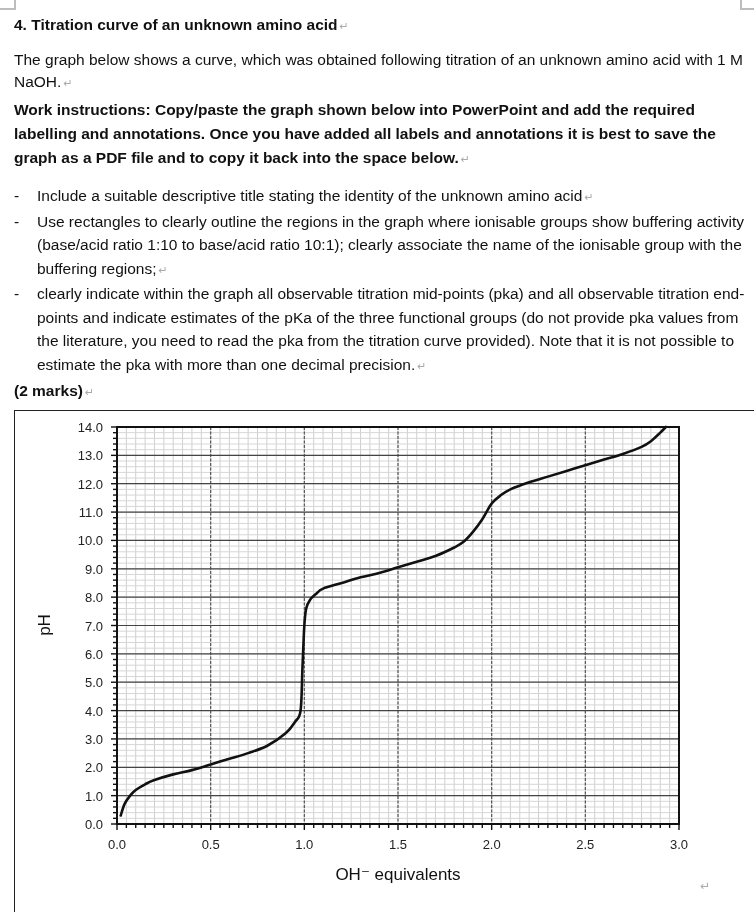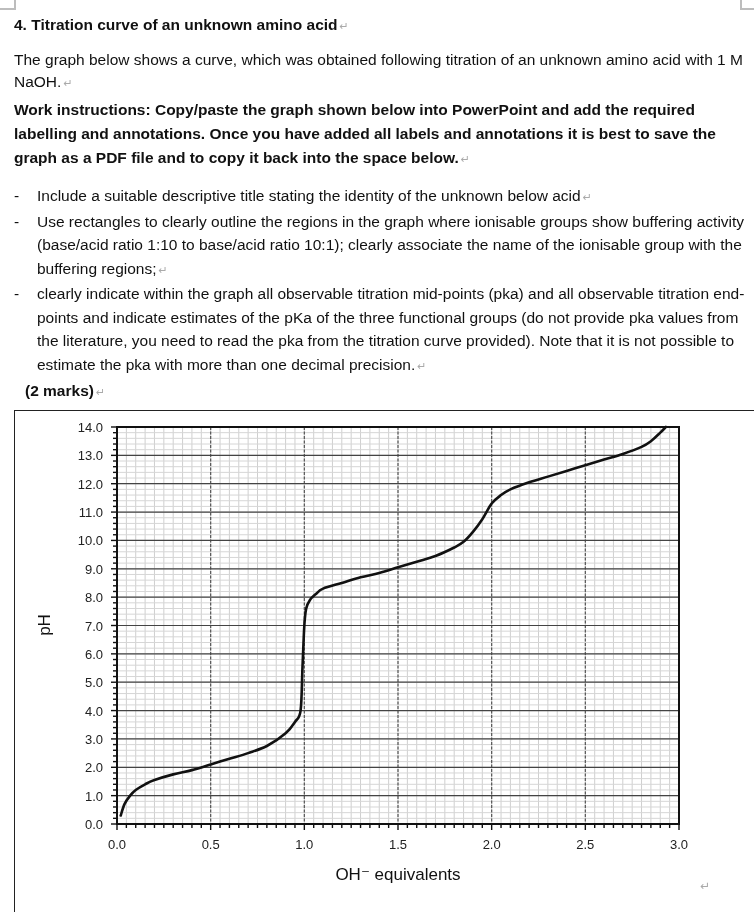--- a/index.html
+++ b/index.html
@@ -9,39 +9,39 @@
   .corner-tl { left:0; top:0; width:14px; height:8px; border-width:0 2px 2px 0; }
   .corner-tr { right:0; top:0; width:12px; height:8px; border-width:0 0 2px 2px; }
   .doc { position:absolute; left:14px; top:0; width:740px; font-size:15.5px; line-height:22px; }
   .heading { position:absolute; top:14px; left:0; font-weight:bold; font-size:15.5px; white-space:nowrap;text-align:center; }
   .intro { position:absolute; top:49px; left:0; width:745px; }
   .instructions { position:absolute; top:98px; left:0; width:720px; font-weight:bold; line-height:24px; }
   .mark { color:#aaa; font-weight:normal; font-size:11px; margin-left:2px; }
   .bullets { position:absolute; top:184px; left:0; width:745px; list-style:none; margin:0; padding:0; }
   .bullets li { position:relative; padding-left:23px; line-height:23.5px; }
   .bullets li .dash { position:absolute; left:0; top:0; }
-  .marks { position:absolute; top:380px; left:11px; font-weight:bold; }
+  .marks { position:absolute; top:380px; left:0; font-weight:bold; }
   .chart-frame { position:absolute; left:14px; top:410px; width:740px; height:502px; border-top:1px solid #222; border-left:1px solid #222; }
   svg text { font-family:"Liberation Sans", "DejaVu Sans", sans-serif; }
 </style>
 </head>
 <body>
 
 <div class="corner corner-tl"></div>
 <div class="corner corner-tr"></div>
 
 <div class="doc">
   <div class="heading"><span>4. Titration curve of an unknown amino acid</span><span class="mark">↵</span></div>
 
   <div class="intro"><span>The graph below shows a curve, which was obtained following titration of an unknown amino acid with 1 M NaOH.</span><span class="mark">↵</span></div>
 
   <div class="instructions"><span>Work instructions: Copy/paste the graph shown below into PowerPoint and add the required labelling and annotations. Once you have added all labels and annotations it is best to save the graph as a PDF file and to copy it back into the space below.</span><span class="mark">↵</span></div>
 
   <ul class="bullets">
-    <li><span class="dash">-</span><span>Include a suitable descriptive title stating the identity of the unknown below acid</span><span class="mark">↵</span></li>
+    <li><span class="dash">-</span><span>Include a suitable descriptive title stating the identity of the unknown amino acid</span><span class="mark">↵</span></li>
     <li><span class="dash">-</span><span>Use rectangles to clearly outline the regions in the graph where ionisable groups show buffering activity (base/acid ratio 1:10 to base/acid ratio 10:1); clearly associate the name of the ionisable group with the buffering regions;</span><span class="mark">↵</span></li>
     <li><span class="dash">-</span><span>clearly indicate within the graph all observable titration mid-points (pka) and all observable titration end-points and indicate estimates of the pKa of the three functional groups (do not provide pka values from the literature, you need to read the pka from the titration curve provided). Note that it is not possible to estimate the pka with more than one decimal precision.</span><span class="mark">↵</span></li>
   </ul>
 
   <div class="marks"><span>(2 marks)</span><span class="mark">↵</span></div>
 </div>
 
 <div class="chart-frame"></div>
 
 <svg id="chart" width="754" height="912" style="position:absolute;left:0;top:0;pointer-events:none;" xmlns="http://www.w3.org/2000/svg">

